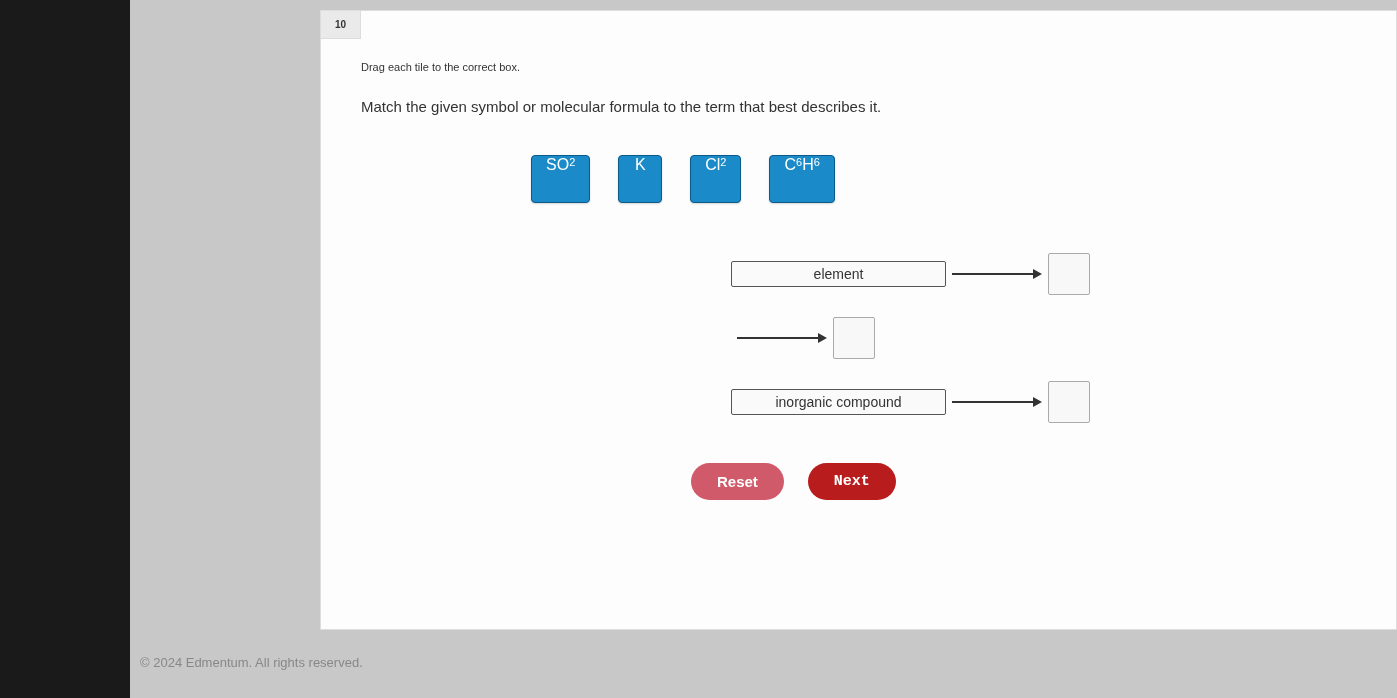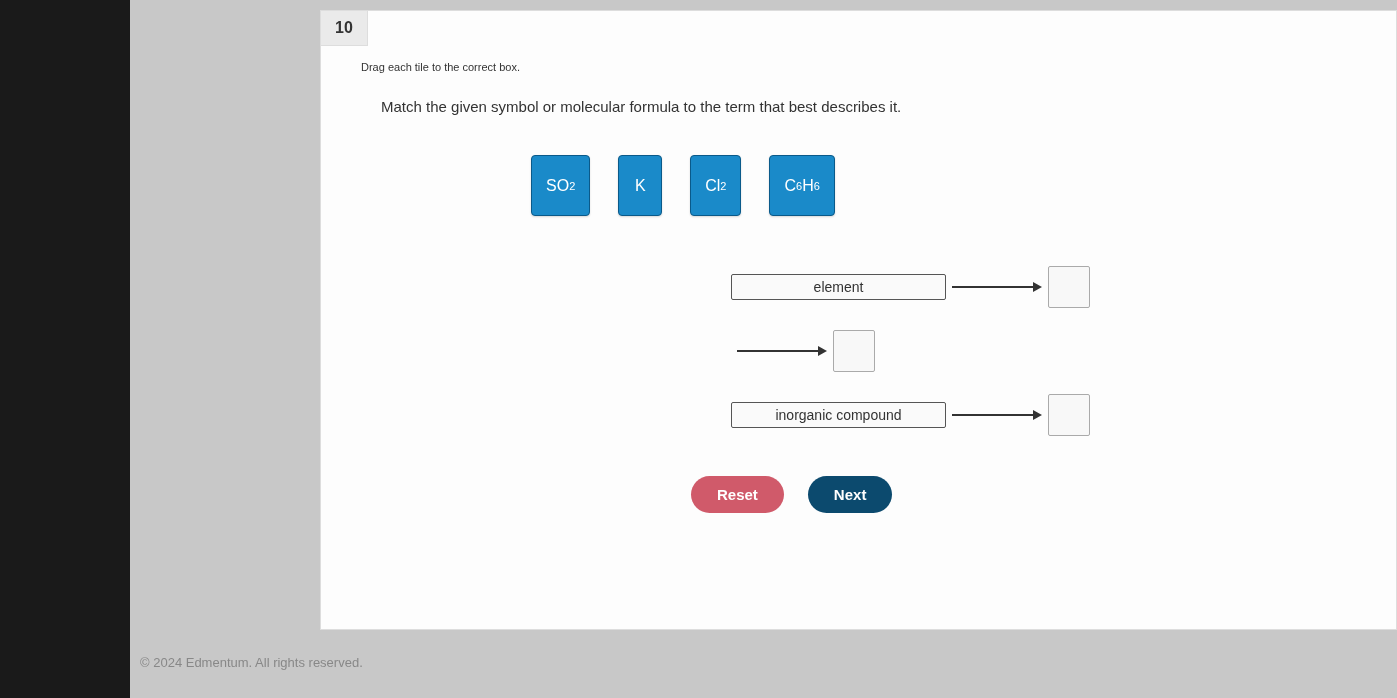--- a/index.html
+++ b/index.html
@@ -31,56 +31,55 @@
       min-height: 620px;
       border: 1px solid #ddd;
       position: relative;
     }
     .question-number {
       position: absolute;
       top: 0;
       left: 0;
       background: #eaeaea;
       padding: 8px 14px;
-      font-size: 16px;
+      font-size: 10px;
       color: #333;
       font-weight: bold;
       border-right: 1px solid #ddd;
       border-bottom: 1px solid #ddd;
     }
     .instructions {
       padding: 50px 40px 10px 40px;
     }
     .instruction-line1 {
       font-size: 11px;
       color: #333;
       margin-bottom: 25px;
     }
     .instruction-line2 {
       font-size: 15px;
       color: #333;
       margin-bottom: 40px;
-      margin-left: 20px;
     }
     .tiles-row {
       display: flex;
       gap: 28px;
       justify-content: flex-start;
       margin-left: 170px;
       margin-bottom: 50px;
     }
     .tile {
       background: #1a8ac9;
       color: #fff;
       border: 1px solid #0a5a8a;
       border-radius: 4px;
       min-width: 44px;
-      height: 61px;
-      display: flex;
-      align-items: center;
+      height: 48px;
+      display: flex;
+      align-items: flex-start;
       justify-content: center;
       font-size: 16px;
       font-weight: 500;
       cursor: grab;
       padding: 0 14px;
       box-shadow: 0 1px 2px rgba(0,0,0,0.15);
     }
     .tile sub {
       font-size: 11px;
       vertical-align: sub;
@@ -145,21 +144,22 @@
       padding: 10px 26px;
       font-size: 15px;
       font-weight: bold;
       color: #fff;
       cursor: pointer;
     }
     .btn-reset {
       background: #d05a6a;
     }
     .btn-next {
-      background: #0c4a6e;
+      background: #b91c1c;
+      font-family: Liberation Mono, monospace;
     }
     .copyright {
       position: absolute;
       bottom: 28px;
       left: 10px;
       font-size: 13px;
       color: #888;
     }
     .cursor-icon {
       font-size: 16px;

